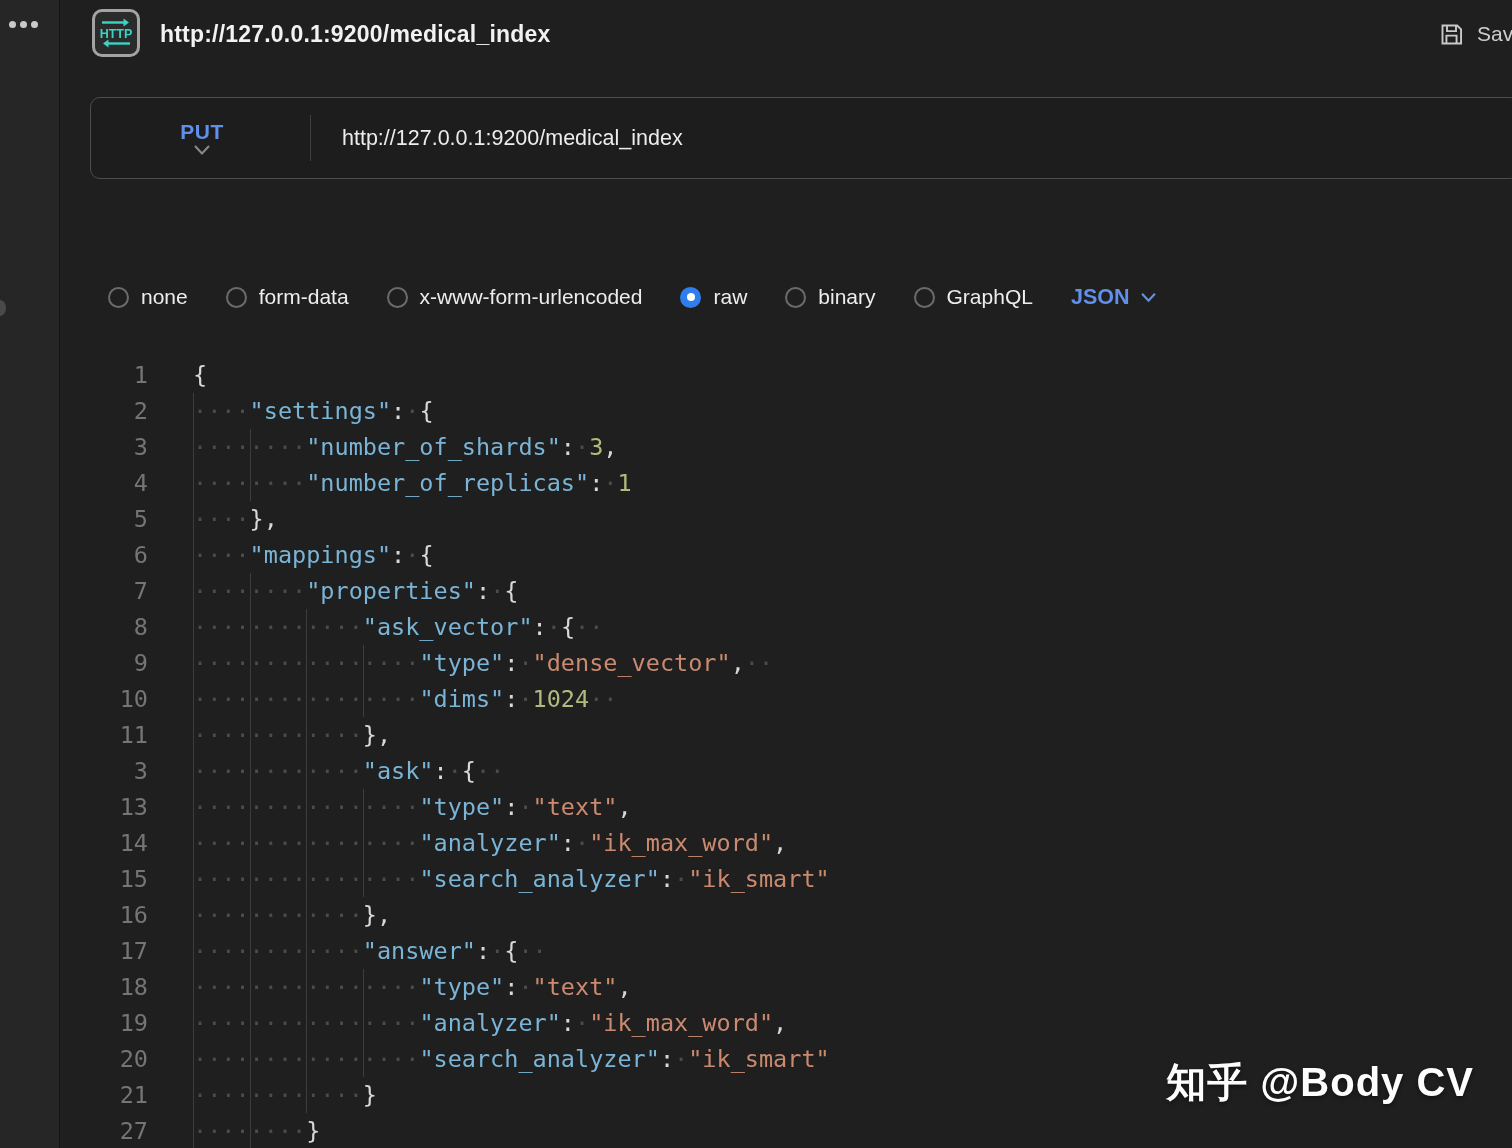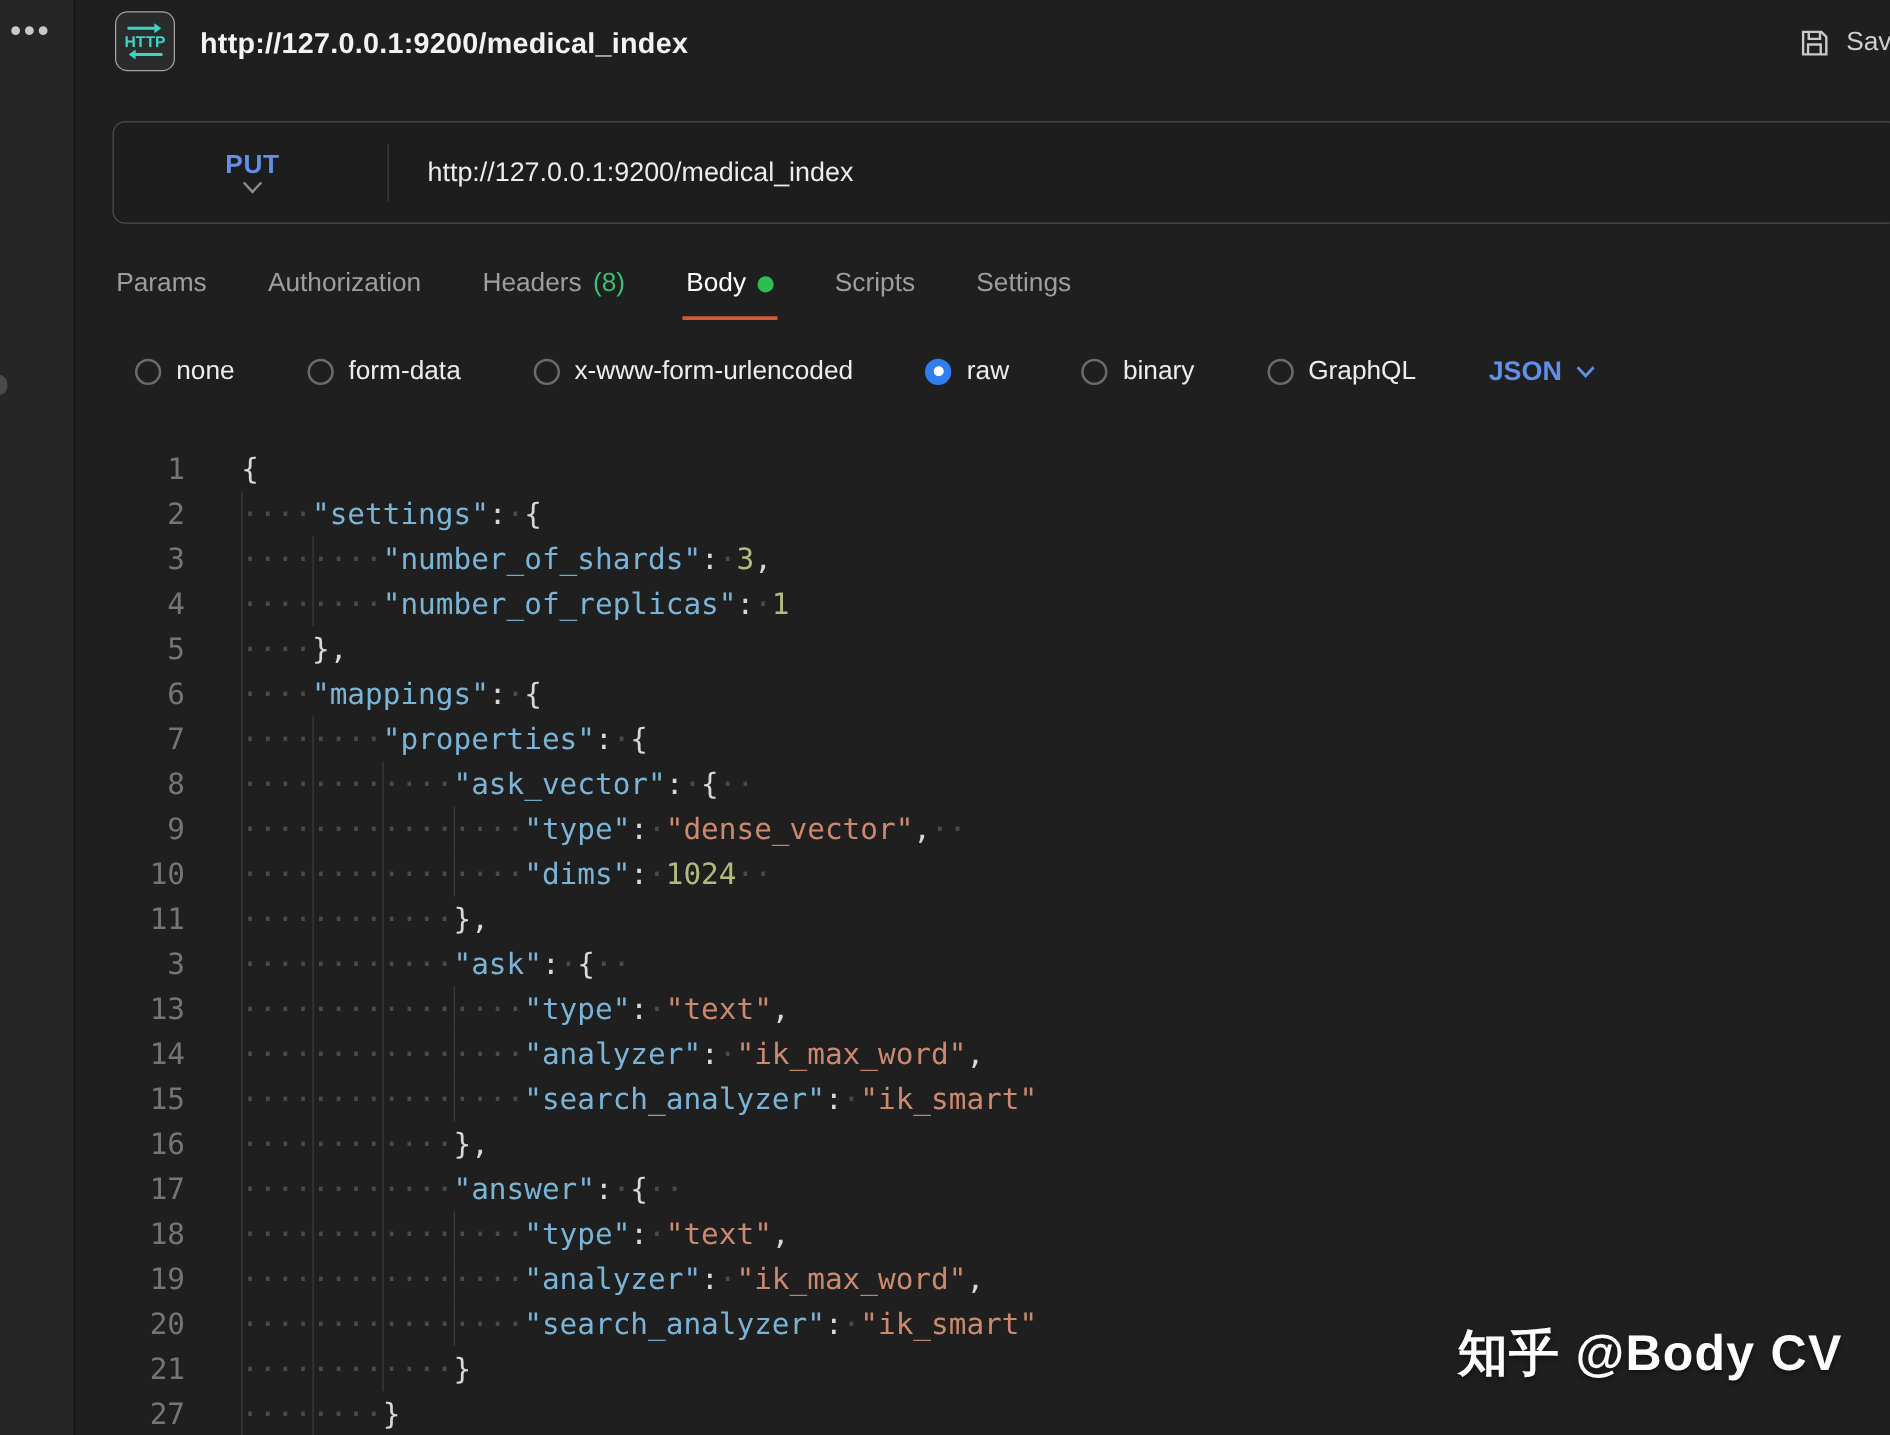--- a/index.html
+++ b/index.html
@@ -9,41 +9,41 @@
   
   .sidebar { position:absolute; left:0; top:0; bottom:0; width:60px; background:#262626; border-right:1px solid #141414; }
   .dots3 { position:absolute; left:9px; top:21px; display:flex; gap:4px; cursor:pointer; }
   .dots3 i { width:7px; height:7px; border-radius:50%; background:#c9c9c9; }
   .edge-handle { position:absolute; left:-6px; top:300px; width:12px; height:16px; border-radius:50%; background:#4a4a4a; }
 
   .main { position:absolute; left:60px; top:0; right:0; bottom:0; }
 
   
   .titlebar { position:absolute; left:0; top:0; right:0; height:68px; }
-  .http-badge { position:absolute; left:32px; top:9px; width:48px; height:48px; background:#2a2b2b; border:1px solid #a3a3a3; border-radius:10px; display:flex; align-items:center; justify-content:center; }
+  .http-badge { position:absolute; left:32px; top:9px; width:48px; height:48px; background:#2a2b2b; border:3px solid #a3a3a3; border-radius:10px; display:flex; align-items:center; justify-content:center; }
   .page-title { position:absolute; left:100px; top:0; height:68px; display:flex; align-items:center; font-size:23px; font-weight:700; color:#f2f2f2; letter-spacing:.2px; }
   .save-btn { position:absolute; left:1378px; top:0; height:68px; width:160px; display:flex; align-items:center; gap:12px; color:#cfcfcf; font-size:21px; cursor:pointer; }
 
   
   .request-bar { position:absolute; left:30px; right:-8px; top:97px; height:82px; border:1.5px solid #4d4d4d; border-radius:10px; background:#1d1d1e; display:flex; align-items:center; }
   .method { width:219px; padding:0 28px 0 31px; display:flex; align-items:center; justify-content:space-between; cursor:pointer;flex-direction:column; }
   .method-label { color:#6190ea; font-weight:600; font-size:21px; letter-spacing:.5px; }
   .vdiv { width:1px; height:46px; background:#3f3f3f; }
   .url-input { flex:1; padding-left:31px; font-size:21.5px; color:#ececec; background:transparent; border:none; outline:none; font-family:"Liberation Sans",sans-serif; }
 
   
   .tabs { position:absolute; left:33px; top:198px; height:58px; display:flex; gap:49px; align-items:stretch; }
   .tab { display:flex; align-items:center; gap:9px; font-size:21px; color:#9e9e9e; position:relative; cursor:pointer; }
   .tab.active { color:#ffffff; font-weight:500; }
   .tab.active::after { content:""; position:absolute; left:-3px; right:-3px; bottom:0; height:3px; background:#d4593a; }
   .tab .count { color:#3cbd72; }
   .tab-dot { width:13px; height:13px; border-radius:50%; background:#2dbe52; }
 
   
-  .radios { position:absolute; left:48px; top:272px; height:50px; display:flex; gap:58px; align-items:center; }
+  .radios { position:absolute; left:48px; top:272px; height:50px; display:flex; gap:38px; align-items:center; }
   .radio { display:flex; align-items:center; gap:12px; font-size:21px; color:#ededed; cursor:pointer; }
   .rc { width:21px; height:21px; border-radius:50%; border:2px solid #6b6b6b; position:relative; flex:0 0 auto; }
   .radio.sel .rc { background:#2e7ef0; border-color:#2e7ef0; }
   .radio.sel .rc::after { content:""; position:absolute; left:50%; top:50%; width:8px; height:8px; margin:-4px 0 0 -4px; border-radius:50%; background:#ffffff; }
   .json-select { display:flex; align-items:center; gap:11px; color:#6190ea; font-weight:700; font-size:21.5px; cursor:pointer; }
 
   
   .editor { position:absolute; left:0; right:0; top:357px; bottom:0; overflow:hidden; font-family:"DejaVu Sans Mono","Liberation Mono",monospace; font-size:23.5px; }
   .cl { height:36px; line-height:36px; white-space:pre; }
   .ln { display:inline-block; width:88px; text-align:right; color:#757575; vertical-align:top; }
@@ -99,42 +99,20 @@
     <div class="method">
       <span class="method-label">PUT</span>
       <svg width="18" height="12" viewBox="0 0 18 12" fill="none" stroke="#8a8a8a" stroke-width="2">
           <path d="M2 2 L9 9.5 L16 2"></path>
         </svg>
     </div>
     <div class="vdiv"></div>
     <input class="url-input" value="http://127.0.0.1:9200/medical_index" style="">
   </div>
 
-  <nav class="tabs">
-    <div class="tab">
-        <span>Params</span>
-      </div>
-    <div class="tab">
-        <span>Authorization</span>
-      </div>
-    <div class="tab">
-        <span>Headers</span>
-        <span class="count">(8)</span>
-      </div>
-    <div class="tab active">
-        <span>Body</span>
-        <span class="tab-dot"></span>
-      </div>
-    <div class="tab">
-        <span>Scripts</span>
-      </div>
-    <div class="tab">
-        <span>Settings</span>
-      </div>
-  </nav>
 
   <div class="radios">
     <div class="radio">
         <span class="rc"></span>
         <span>none</span>
       </div>
     <div class="radio">
         <span class="rc"></span>
         <span>form-data</span>
       </div>

